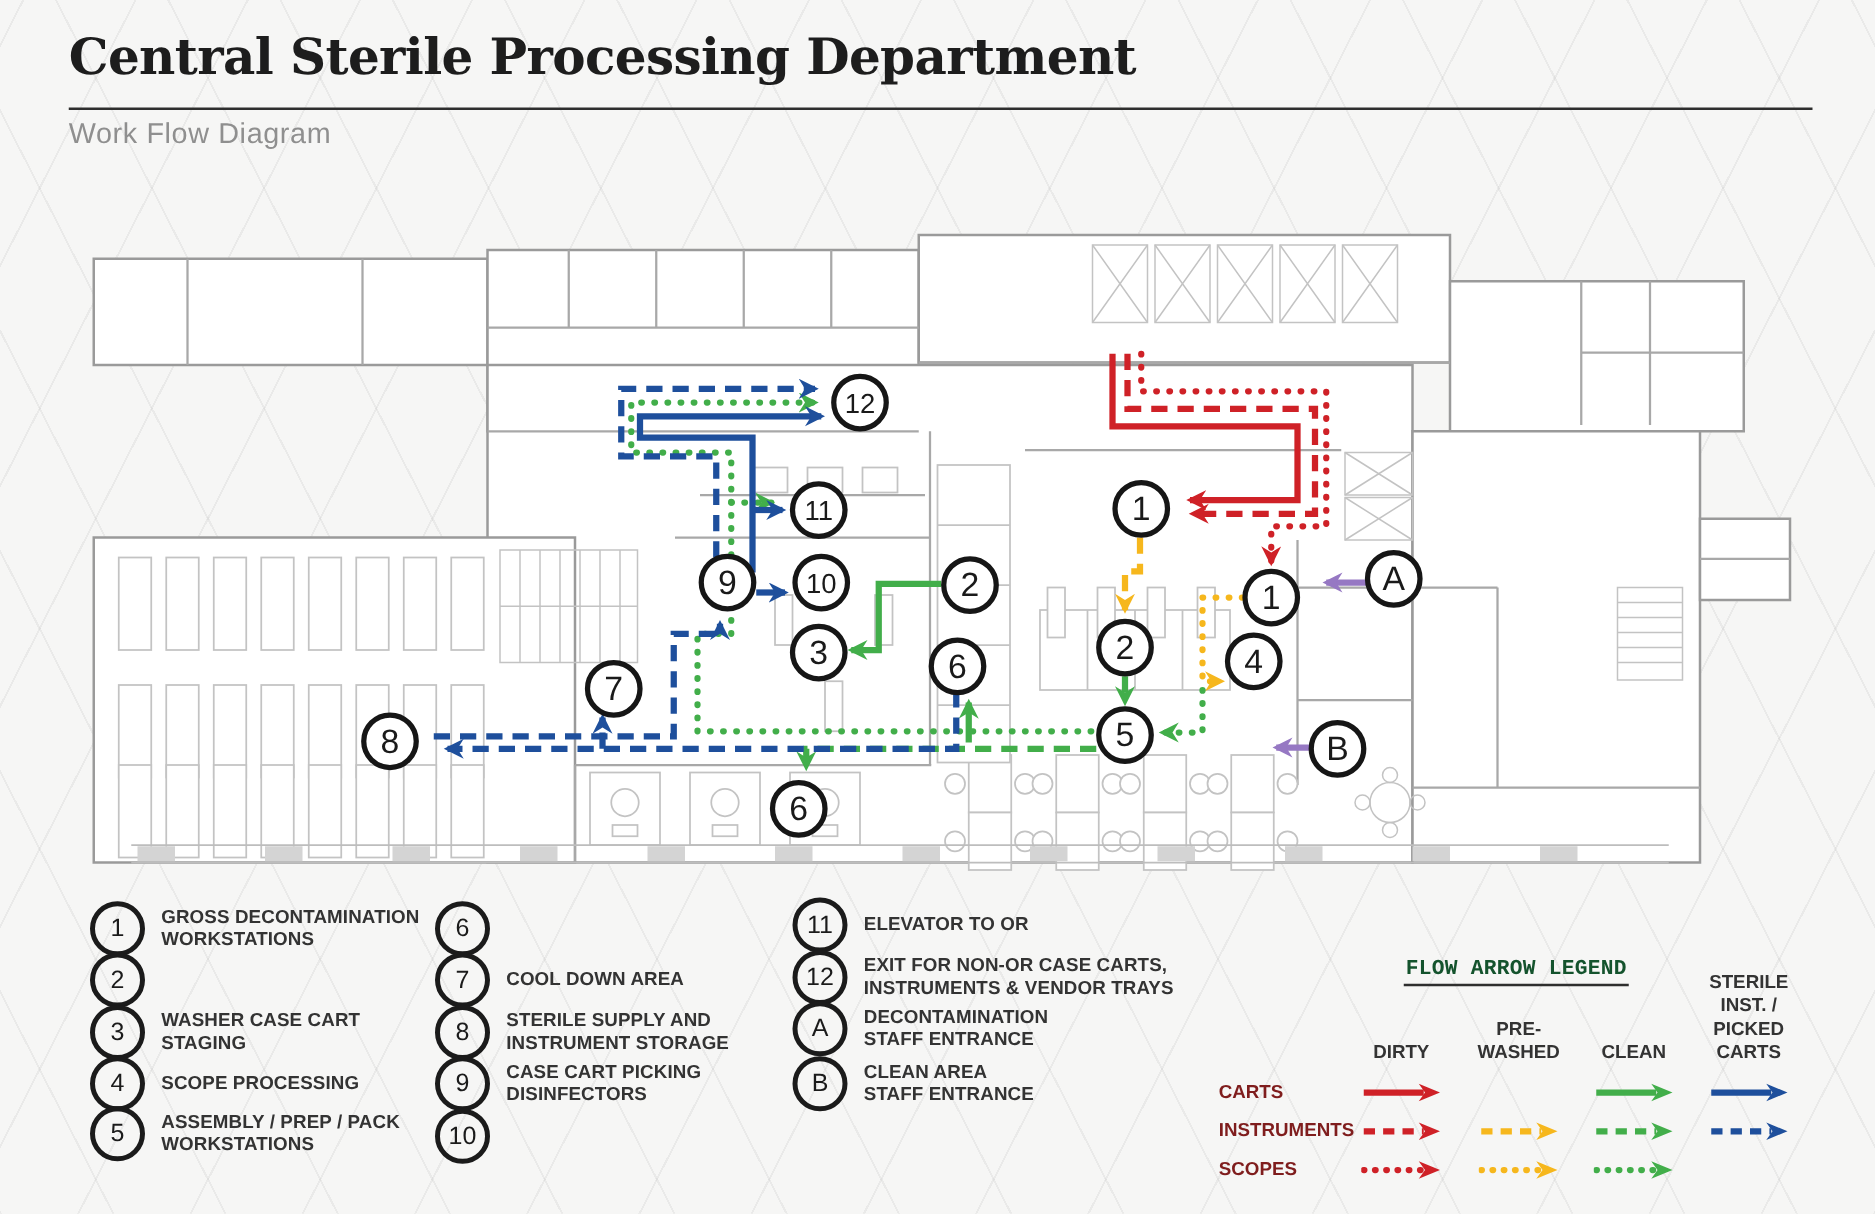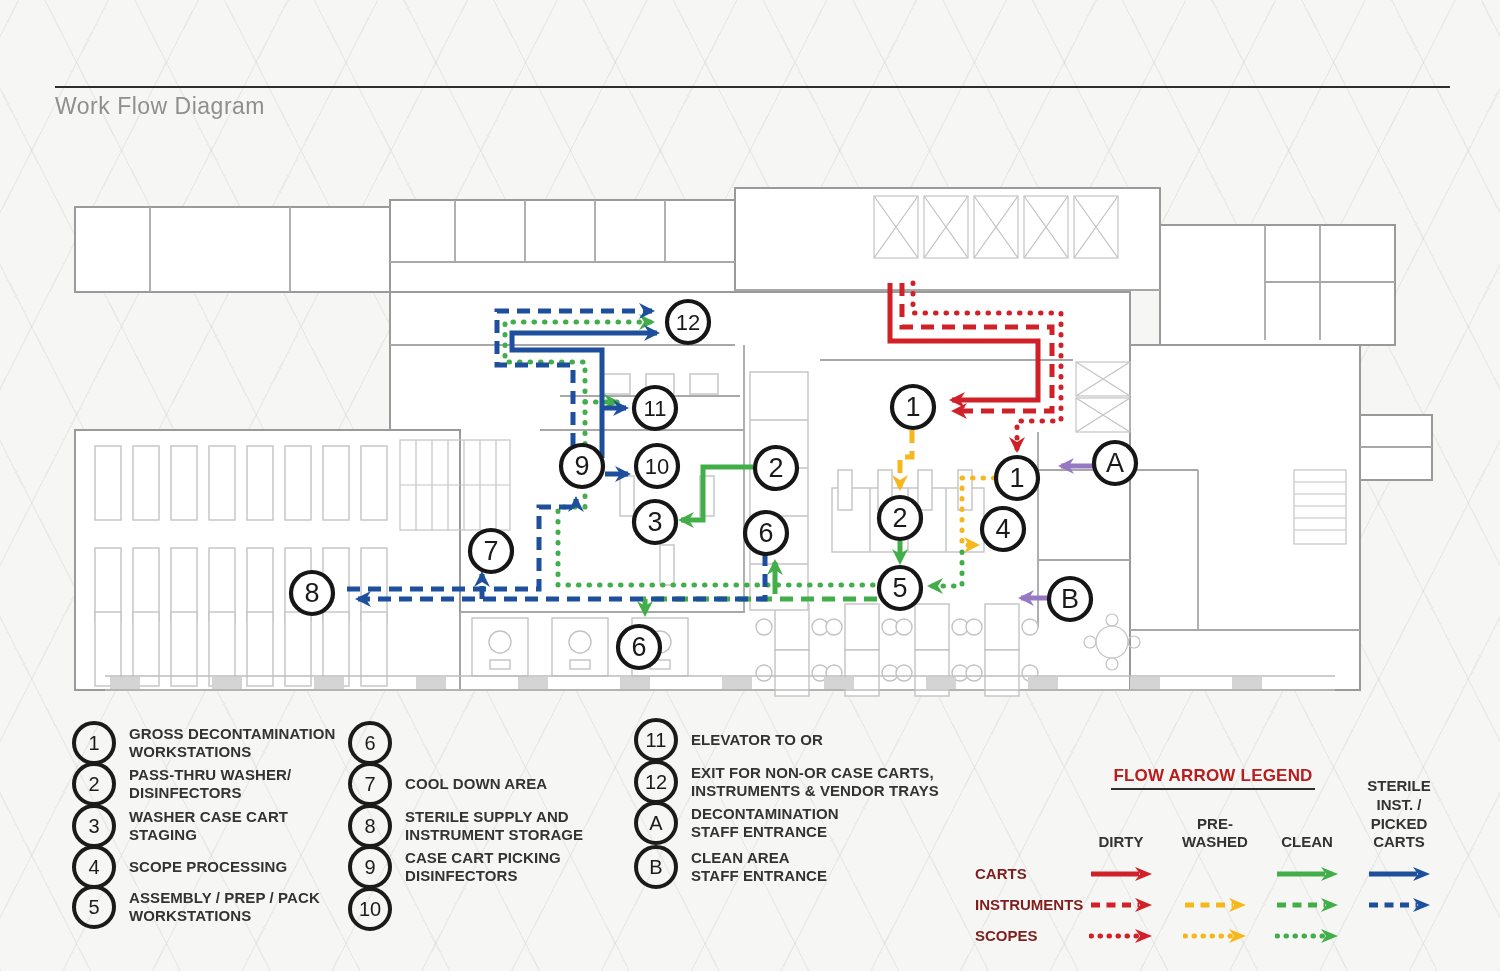--- a/index.html
+++ b/index.html
@@ -40,36 +40,37 @@
   
   .loc-item{position:absolute;display:flex;align-items:center;gap:13px;}
   .loc-circ{flex:0 0 auto;width:36px;height:36px;border:4px solid #1b1b1b;border-radius:50%;
     display:flex;align-items:center;justify-content:center;font-size:20px;color:#1b1b1b;background:#fff0;}
   .loc-label{font-weight:bold;font-size:15px;line-height:1.22;color:#333;white-space:pre-line;letter-spacing:.1px;}
   
   .flow-legend{position:absolute;left:975px;top:766px;width:472px;
     display:grid;grid-template-columns:100px 92px 96px 88px 96px;
     grid-template-rows:36px 56px 31px 31px 31px;align-items:center;}
   .fl-title{grid-column:2/5;justify-self:center;align-self:start;
-    font-weight:bold;font-size:17px;color:#b91c1c;border-bottom:2.5px solid #2e2e2e;padding:0 2px 2px 2px;letter-spacing:.2px;}
+    font-weight:bold;font-size:17px;color:#14532d;border-bottom:2.5px solid #2e2e2e;padding:0 2px 2px 2px;letter-spacing:.2px;font-family:Liberation Mono, monospace;}
   .fl-head{font-weight:bold;font-size:15px;color:#333;text-align:center;align-self:end;padding-bottom:6px;white-space:pre-line;line-height:1.25;}
   .fl-row-label{font-weight:bold;font-size:15px;color:#7f1d1d;padding-right:16px;}
   .fl-cell{display:flex;justify-content:center;}
   .ar{display:block;}
   .ar line{stroke:currentColor;stroke-width:5;fill:none;}
   .ar path{fill:currentColor;stroke:none;}
   .ar.dashed line{stroke-dasharray:9 6.5;}
   .ar.dotted line{stroke-dasharray:.5 8.5;stroke-linecap:round;}
   .red{color:#cf2127;} .yel{color:#f6b71d;} .grn{color:#42ae4a;} .blu{color:#1e4f9c;}
 </style>
 </head>
 <body>
 
 <div class="page">
 
+  <h1 class="title">Central Sterile Processing Department</h1>
   <div class="rule"></div>
   <div class="subtitle">Work Flow Diagram</div>
 
   <svg class="plan" width="1500" height="971" viewBox="0 0 1500 971">
     <defs>
       <marker id="ah-red" markerUnits="userSpaceOnUse" markerWidth="22" markerHeight="20" refX="13" refY="8" orient="auto">
         <path d="M0,0 L16,8 L0,16 L5,8 Z" fill="#cf2127"></path>
         </marker>
       <marker id="ah-yel" markerUnits="userSpaceOnUse" markerWidth="22" markerHeight="20" refX="13" refY="8" orient="auto">
         <path d="M0,0 L16,8 L0,16 L5,8 Z" fill="#f6b71d"></path>
@@ -315,22 +316,20 @@
 
   <div>
 
     <div class="loc-item" style="left:72px;top:721px;">
       <div class="loc-circ">1</div>
       <div class="loc-label" style="width:230px">GROSS DECONTAMINATION
 WORKSTATIONS</div>
       </div>
     <div class="loc-item" style="left:72px;top:762px;">
       <div class="loc-circ">2</div>
-      <div class="loc-label" style="width:230px">PASS-THRU WASHER/
-DISINFECTORS</div>
       </div>
     <div class="loc-item" style="left:72px;top:804px;">
       <div class="loc-circ">3</div>
       <div class="loc-label" style="width:230px">WASHER CASE CART STAGING</div>
       </div>
     <div class="loc-item" style="left:72px;top:845px;">
       <div class="loc-circ">4</div>
       <div class="loc-label" style="width:230px">SCOPE PROCESSING</div>
       </div>
     <div class="loc-item" style="left:72px;top:885px;">

